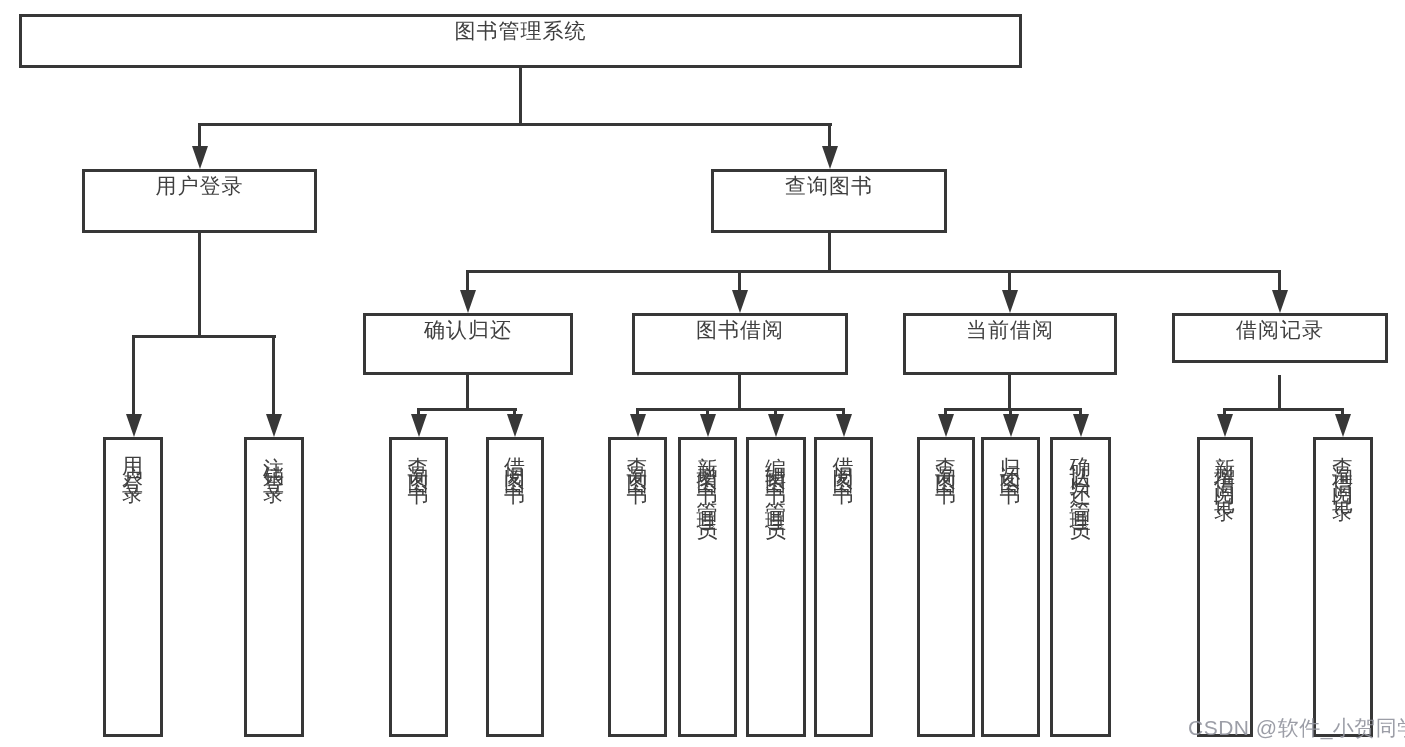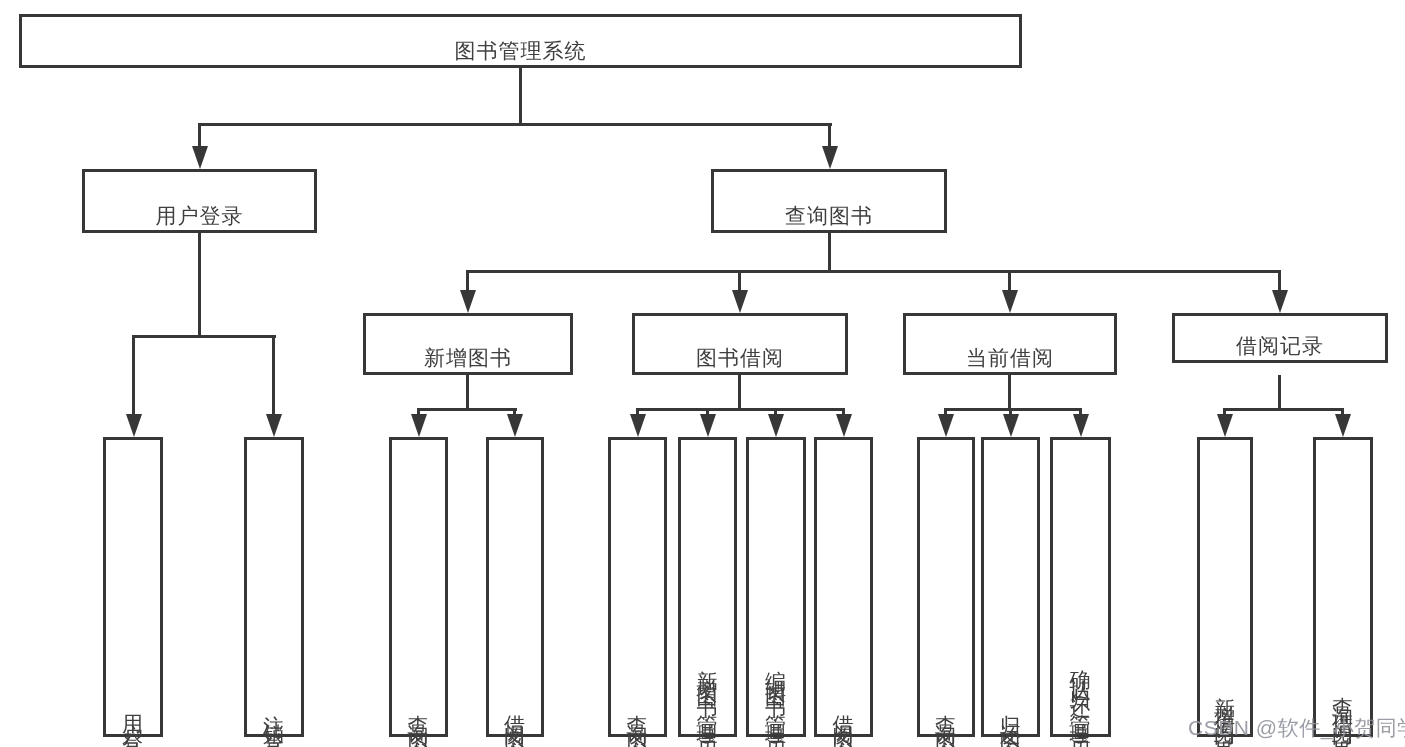--- a/index.html
+++ b/index.html
@@ -14,21 +14,21 @@
     height: 747px;
     background: #ffffff;
     overflow: hidden;
   }
   .box {
     position: absolute;
     box-sizing: border-box;
     border: 3px solid #373737;
     background: #ffffff;
     display: flex;
-    align-items: flex-end;
+    align-items: flex-start;
     justify-content: center;
     color: #3f3f3f;
   }
   .h-box span {
     font-size: 21px;
     letter-spacing: 1px;
     white-space: nowrap;
   }
   .v-box span {
     writing-mode: vertical-rl;
@@ -95,21 +95,21 @@
   <div class="line" style="left:466px; top:270px; width:3px; height:21px;"></div>
   <div class="arrowhead" style="left:460px; top:290px;"></div>
   <div class="line" style="left:738px; top:270px; width:3px; height:21px;"></div>
   <div class="arrowhead" style="left:732px; top:290px;"></div>
   <div class="line" style="left:1008px; top:270px; width:3px; height:21px;"></div>
   <div class="arrowhead" style="left:1002px; top:290px;"></div>
   <div class="line" style="left:1278px; top:270px; width:3px; height:21px;"></div>
   <div class="arrowhead" style="left:1272px; top:290px;"></div>
 
   <div class="box h-box" style="left:363px; top:313px; width:210px; height:62px;">
-    <span>新增图书</span>
+    <span>确认归还</span>
   </div>
   <div class="box h-box" style="left:632px; top:313px; width:216px; height:62px;">
     <span>图书借阅</span>
   </div>
   <div class="box h-box" style="left:903px; top:313px; width:214px; height:62px;">
     <span>当前借阅</span>
   </div>
   <div class="box h-box" style="left:1172px; top:313px; width:216px; height:50px;">
     <span>借阅记录</span>
   </div>

